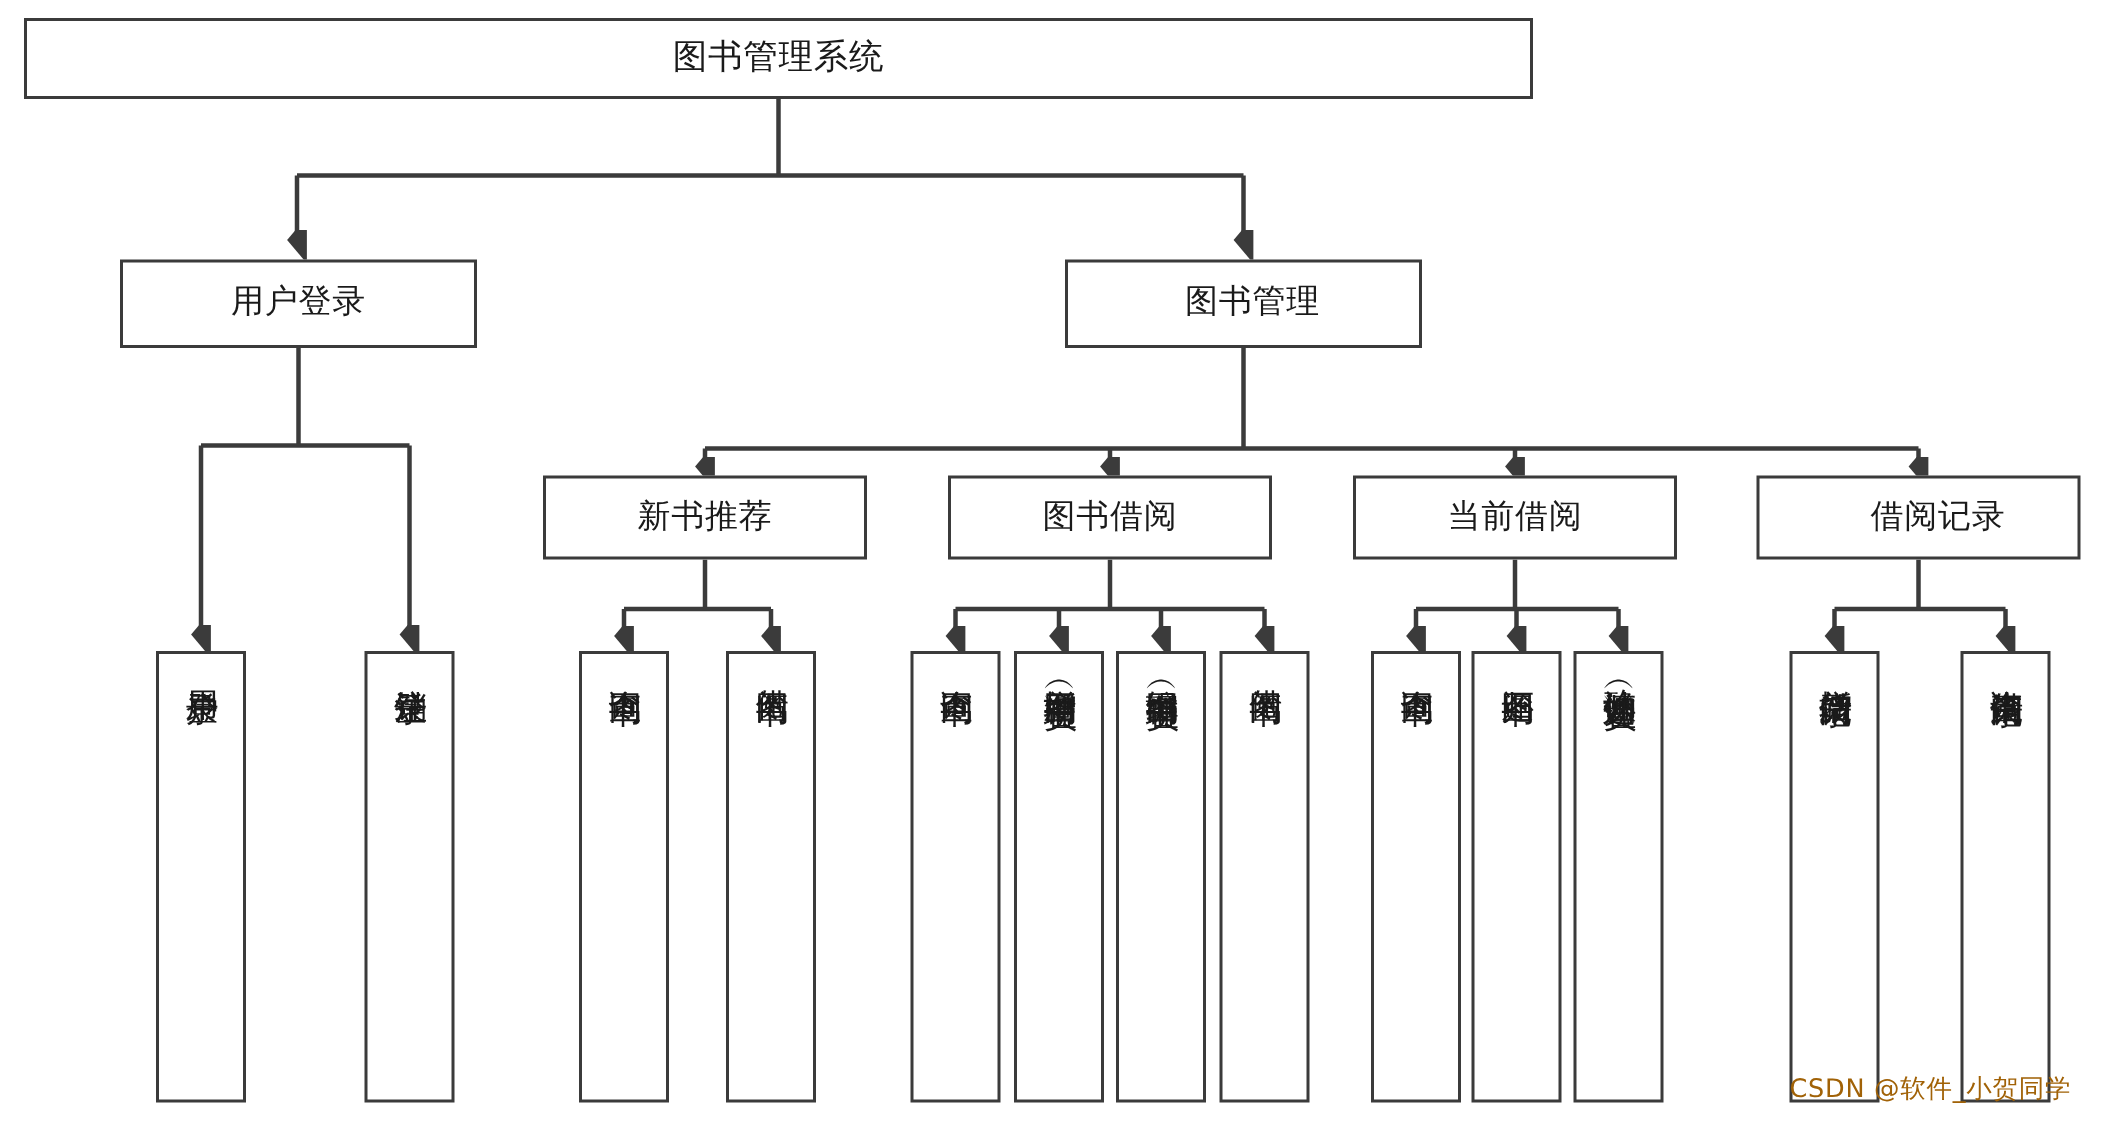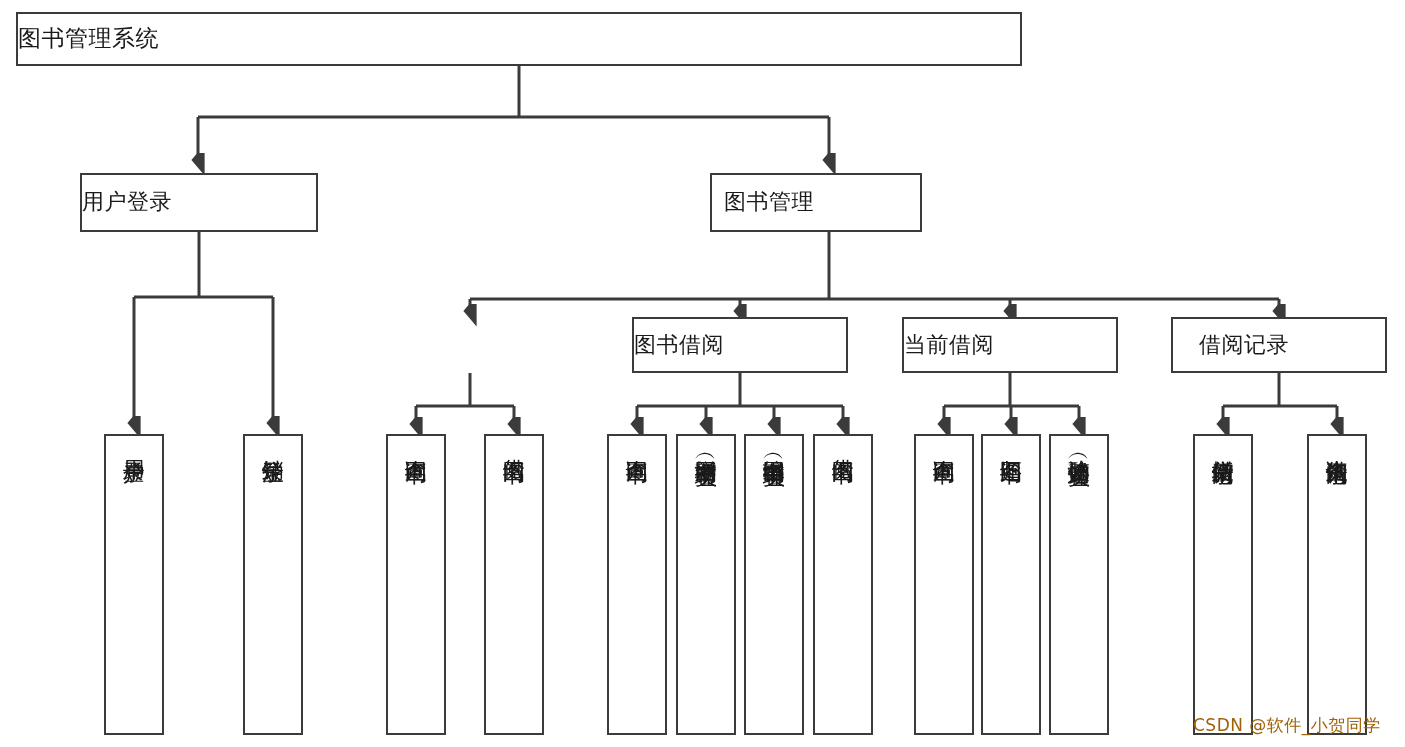--- a/index.html
+++ b/index.html
@@ -24,21 +24,21 @@
     width: 1405px;
     height: 747px;
   }
   .node {
     position: absolute;
     box-sizing: border-box;
     background: #ffffff;
     border: 2px solid #3b3b3b;
     display: flex;
     align-items: center;
-    justify-content: flex-start;
+    justify-content: center;
     color: #1a1a1a;
   }
   .node-label {
     display: block;
     text-align: center;
     line-height: 1.12;
   }
   .node.horizontal .node-label {
     writing-mode: horizontal-tb;
     font-size: 22px;
@@ -138,24 +138,27 @@
     </g>
   </svg>
 
   <div class="node horizontal root" style="left:16px; top:12px; width:1006px; height:54px;">
     <span class="node-label">图书管理系统</span>
   </div>
 
   <div class="node horizontal" style="left:80px; top:173px; width:238px; height:59px;">
     <span class="node-label">用户登录</span>
   </div>
-  <div class="node horizontal" style="left:710px; top:173px; width:212px; height:59px;padding-left:12px;">
+  <div class="node horizontal" style="left:710px; top:173px; width:238px; height:59px;padding-left:12px;">
     <span class="node-label">图书管理</span>
   </div>
 
+  <div class="node horizontal" style="left:362px; top:317px; width:216px; height:56px;">
+    <span class="node-label">新书推荐</span>
+  </div>
   <div class="node horizontal" style="left:902px; top:317px; width:216px; height:56px;">
     <span class="node-label">当前借阅</span>
   </div>
   <div class="node horizontal" style="left:632px; top:317px; width:216px; height:56px;">
     <span class="node-label">图书借阅</span>
   </div>
   <div class="node horizontal" style="left:1171px; top:317px; width:216px; height:56px;padding-left:26px;">
     <span class="node-label">借阅记录</span>
   </div>
 

